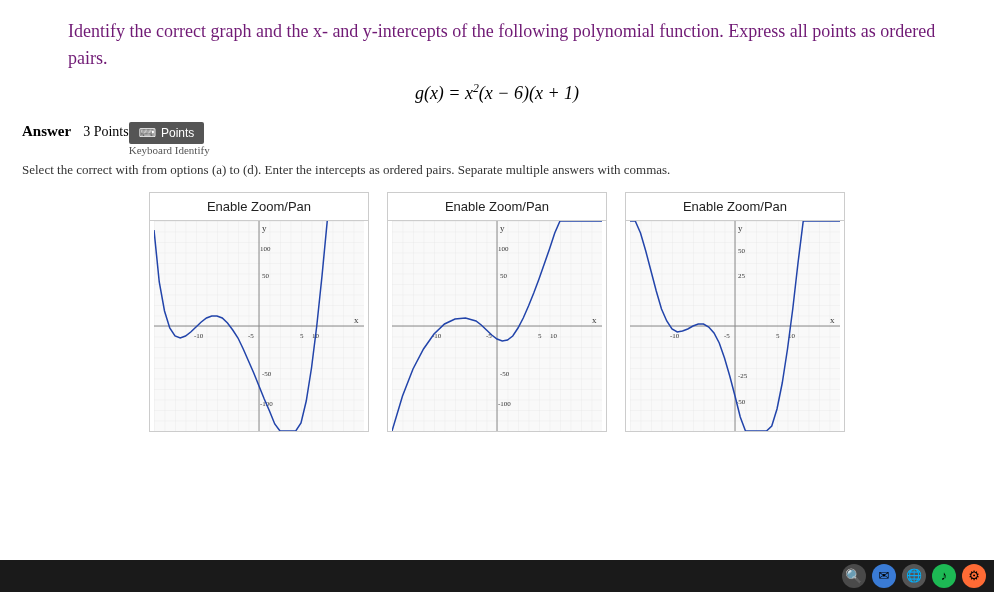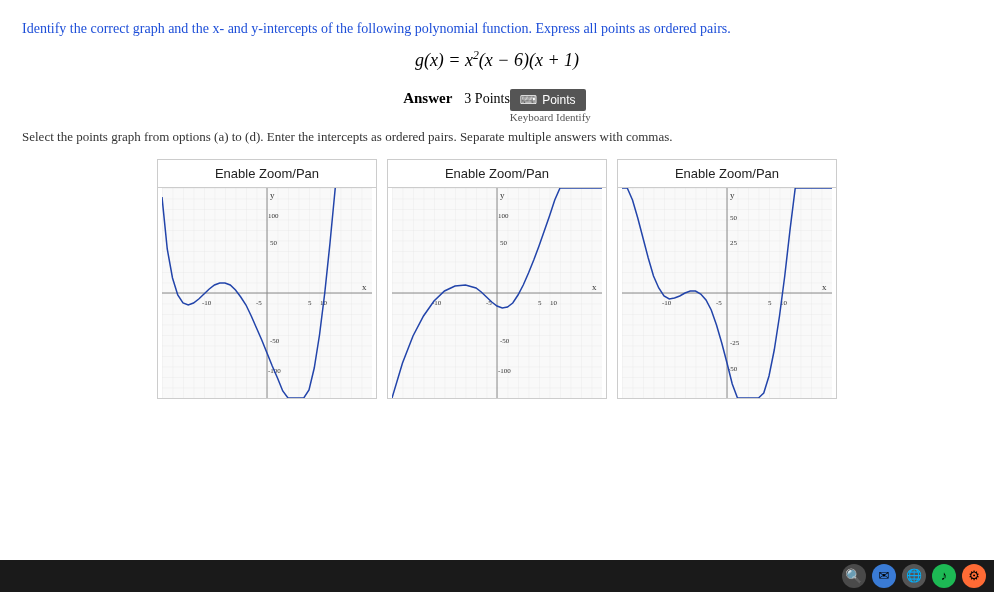--- a/index.html
+++ b/index.html
@@ -12,35 +12,36 @@
       position: relative;
     }
     .main-container {
       background: white;
       width: 994px;
       height: 560px;
       padding: 18px 22px 10px 22px;
       position: relative;
     }
     .question-text {
-      font-size: 14px;
-      color: #1d4ed8;
+      font-size: 18px;
+      color: #701a75;
       line-height: 1.5;
       margin-bottom: 6px;
+      margin-left: 46px;
     }
     .equation {
       text-align: center;
       font-size: 18px;
       margin: 10px 0 18px 0;
       font-style: italic;
       font-family: Liberation Serif, serif;
     }
     .answer-row {
       display: flex;
-      justify-content: center;
+      justify-content: flex-start;
       align-items: flex-start;
       margin-bottom: 6px;
     }
     .answer-label {
       font-size: 15px;
       font-weight: bold;
     }
     .answer-points {
       font-size: 14px;
       margin-left: 8px;
@@ -62,21 +63,21 @@
       color: #555;
       text-align: right;
     }
     .select-text {
       font-size: 13px;
       color: #333;
       margin-bottom: 14px;
     }
     .graphs-row {
       display: flex;
-      gap: 10px;
+      gap: 18px;
       justify-content: center;
       margin-top: 8px;
     }
     .graph-card {
       border: 1px solid #ccc;
       background: white;
       width: 220px;
       display: flex;
       flex-direction: column;
       align-items: center;
@@ -144,21 +145,21 @@
     </div>
     <div>
       <button class="keypad-btn">
         <span>⌨</span>
         <span>Points</span>
       </button>
       <div class="keyboard-shortcut">Keyboard Identify</div>
     </div>
   </div>
 
-  <div class="select-text">Select the points graph from options (a) to (d). Enter the intercepts as ordered pairs. Separate multiple answers with commas.</div>
+  <div class="select-text">Select the correct with from options (a) to (d). Enter the intercepts as ordered pairs. Separate multiple answers with commas.</div>
 
   <div class="graphs-row">
 
     <div class="graph-card">
       <button class="graph-card-btn">Enable Zoom/Pan</button>
       <div class="graph-area">
         <svg class="graph-svg" viewBox="0 0 210 210">
 
           <defs>
             <pattern id="gridA" width="10.5" height="10.5" patternUnits="userSpaceOnUse">

